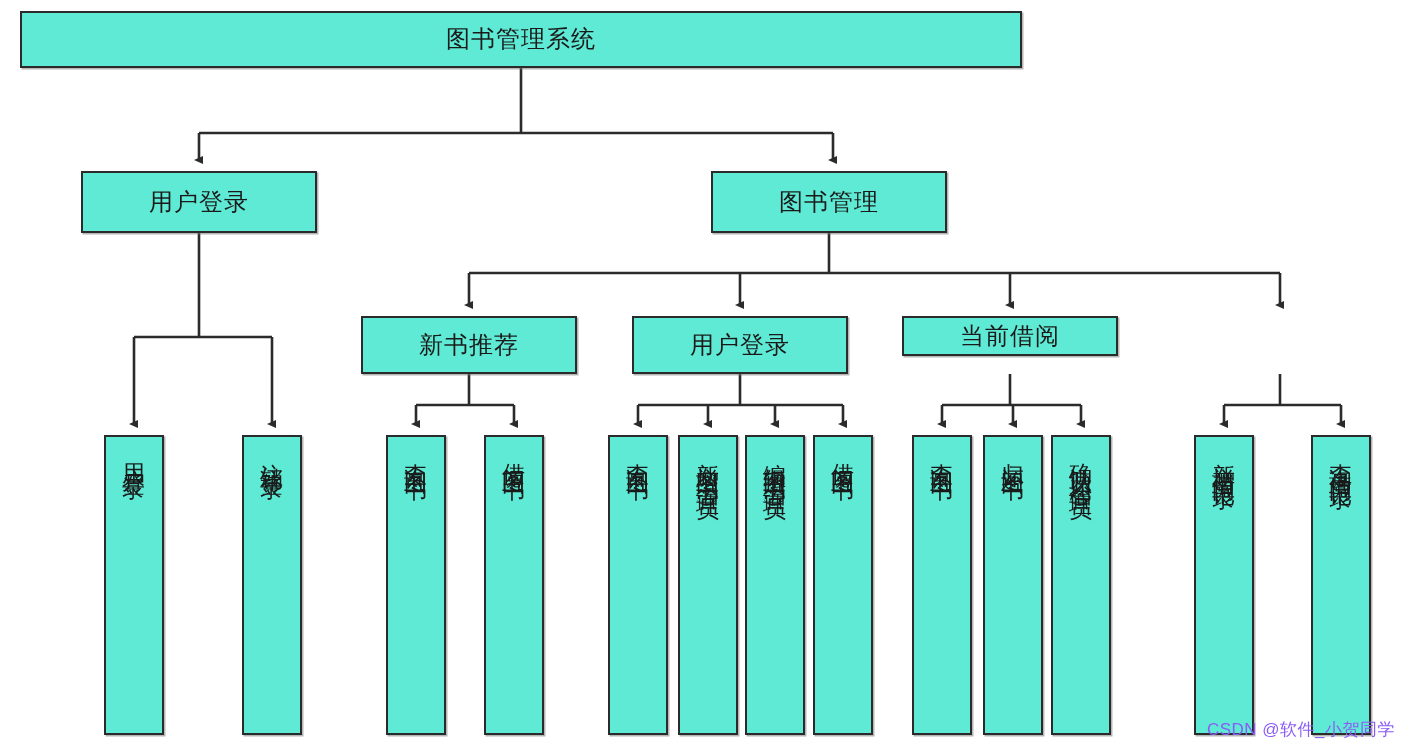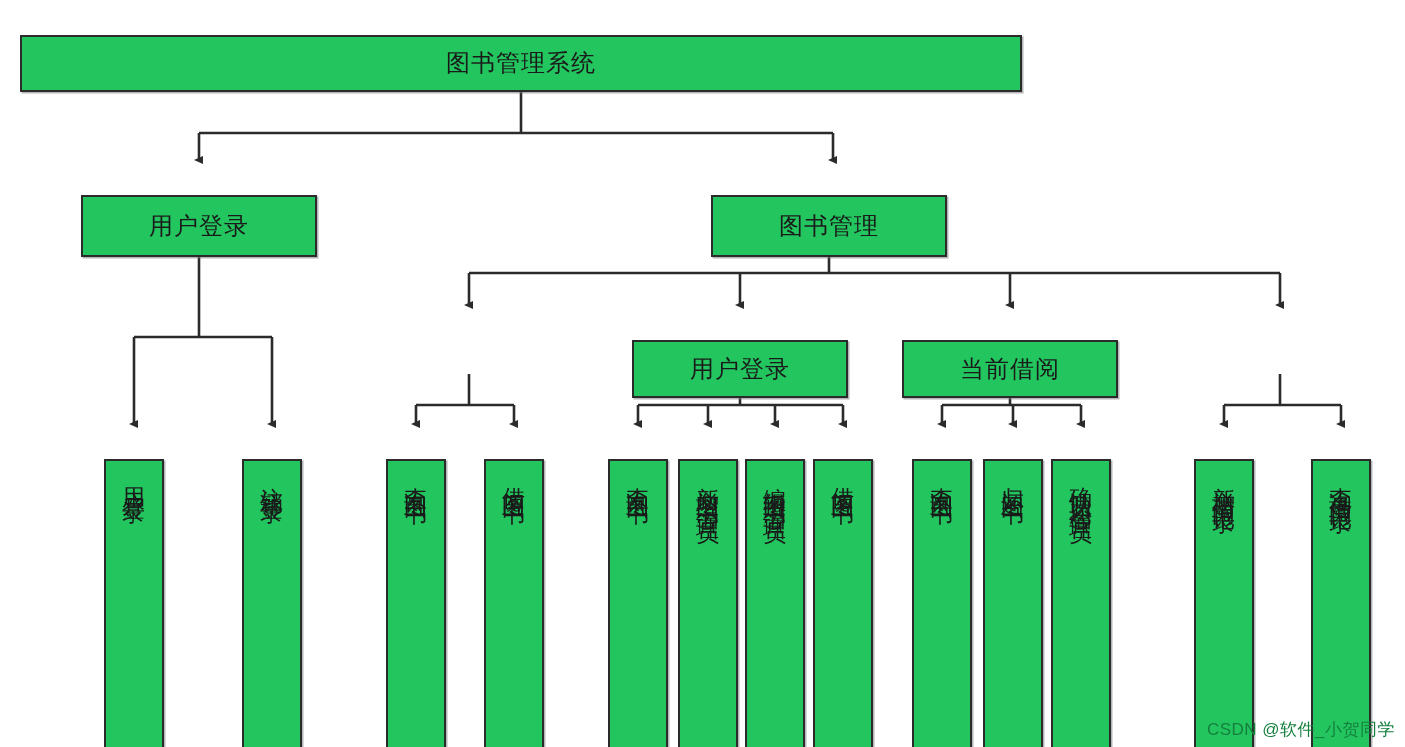--- a/index.html
+++ b/index.html
@@ -22,27 +22,26 @@
     left: 0;
     top: 0;
     width: 1405px;
     height: 747px;
     pointer-events: none;
   }
   .node {
     position: absolute;
     box-sizing: border-box;
     border: 2.5px solid #2b2b2b;
-    background: #22c55e;
+    background: #5eead4;
     display: flex;
     align-items: center;
     justify-content: center;
     color: #1a1a1a;
     box-shadow: 1.5px 1.5px 0 rgba(120,120,120,0.55);
-    margin-top: 24px;
   }
   .node.horiz {
     font-size: 24px;
     letter-spacing: 1px;
     line-height: 1.2;
   }
   .node.vert {
     align-items: flex-start;
     justify-content: center;
     padding-top: 8px;
@@ -54,21 +53,21 @@
     letter-spacing: 5px;
     line-height: 1.05;
     white-space: nowrap;
     color: #1a1a1a;
   }
   .watermark {
     position: absolute;
     right: 10px;
     bottom: 6px;
     font-size: 17px;
-    color: #15803d;
+    color: #8b5cf6;
     letter-spacing: 0.5px;
     white-space: nowrap;
   }
 </style>
 </head>
 <body>
 
 <div id="canvas">
 
   <svg id="edges" viewBox="0 0 1405 747" xmlns="http://www.w3.org/2000/svg">
@@ -125,24 +124,27 @@
     <span>图书管理系统</span>
   </div>
 
   <div class="node horiz" style="left: 81px; top: 171px; width: 236px; height: 62px;">
     <span>用户登录</span>
   </div>
   <div class="node horiz" style="left: 711px; top: 171px; width: 236px; height: 62px;">
     <span>图书管理</span>
   </div>
 
+  <div class="node horiz" style="left: 361px; top: 316px; width: 216px; height: 58px;">
+    <span>新书推荐</span>
+  </div>
   <div class="node horiz" style="left: 632px; top: 316px; width: 216px; height: 58px;">
     <span>用户登录</span>
   </div>
-  <div class="node horiz" style="left: 902px; top: 316px; width: 216px; height: 58px;">
+  <div class="node horiz" style="left: 902px; top: 316px; width: 216px; height: 40px;">
     <span>当前借阅</span>
   </div>
 
   <div class="node vert" style="left: 104px; top: 435px; width: 60px; height: 300px;">
     <span class="vlabel">用户登录</span>
   </div>
   <div class="node vert" style="left: 242px; top: 435px; width: 60px; height: 300px;">
     <span class="vlabel">注销登录</span>
   </div>
   <div class="node vert" style="left: 386px; top: 435px; width: 60px; height: 300px;">

